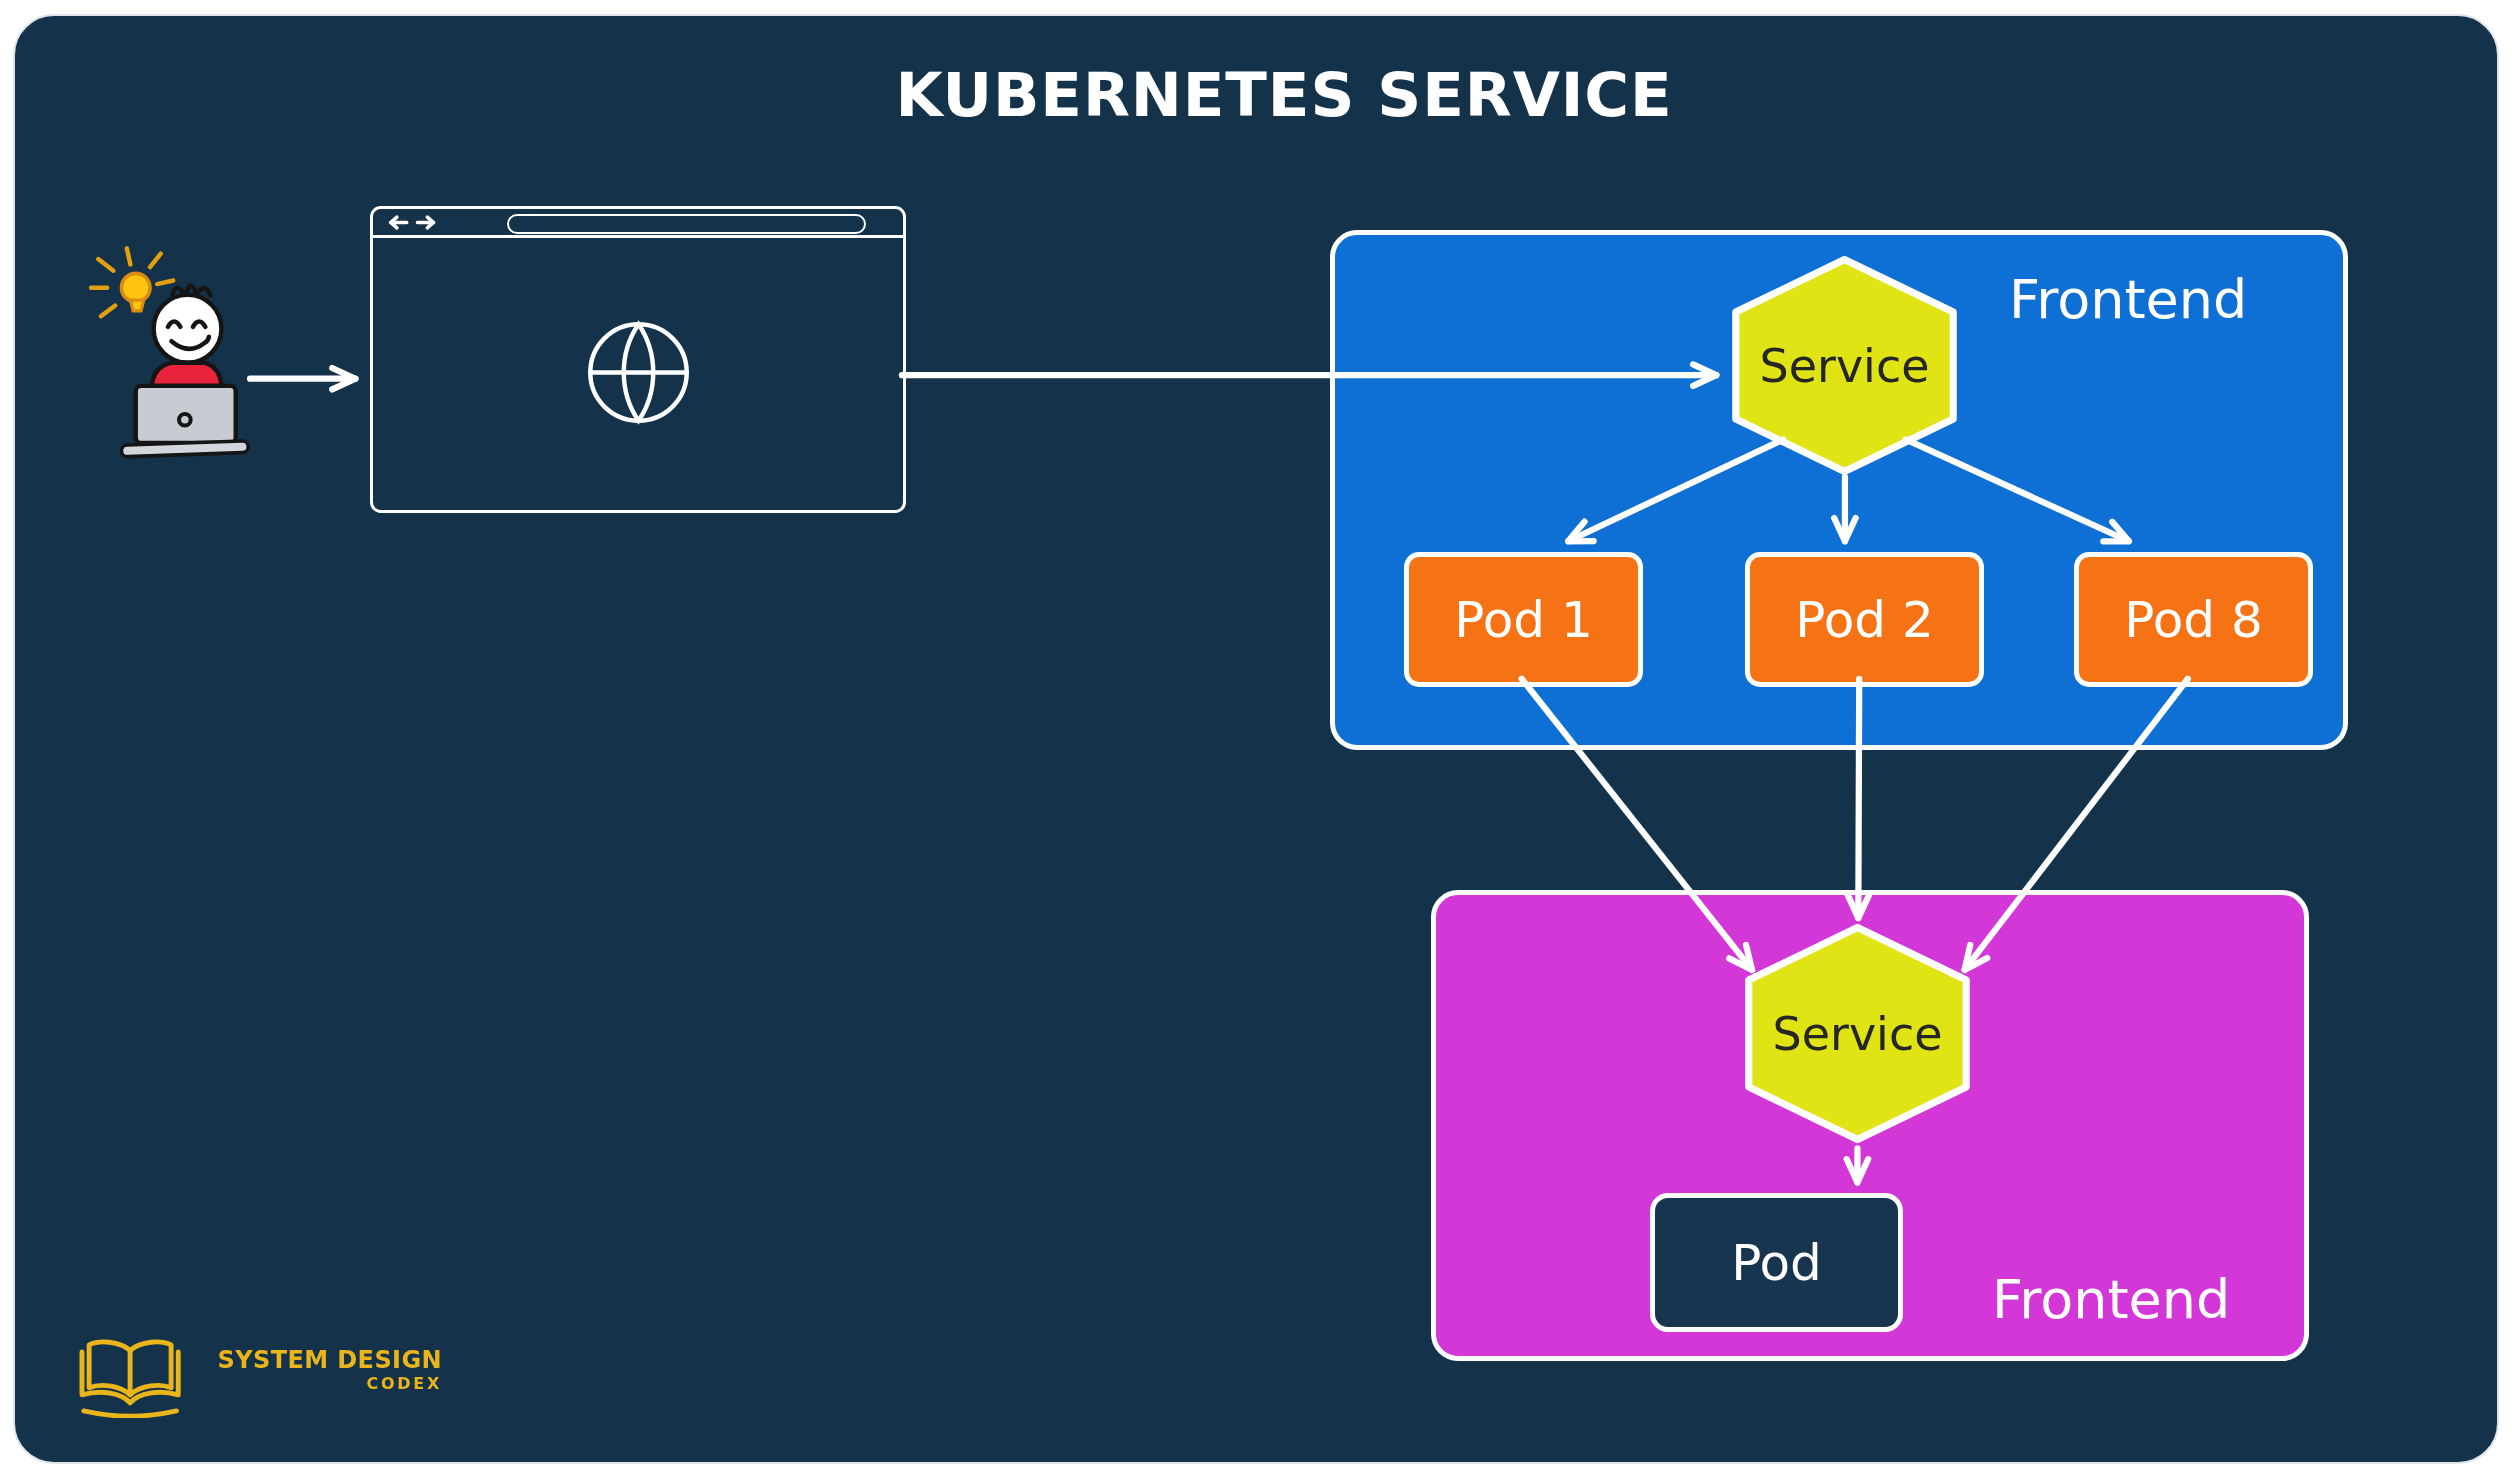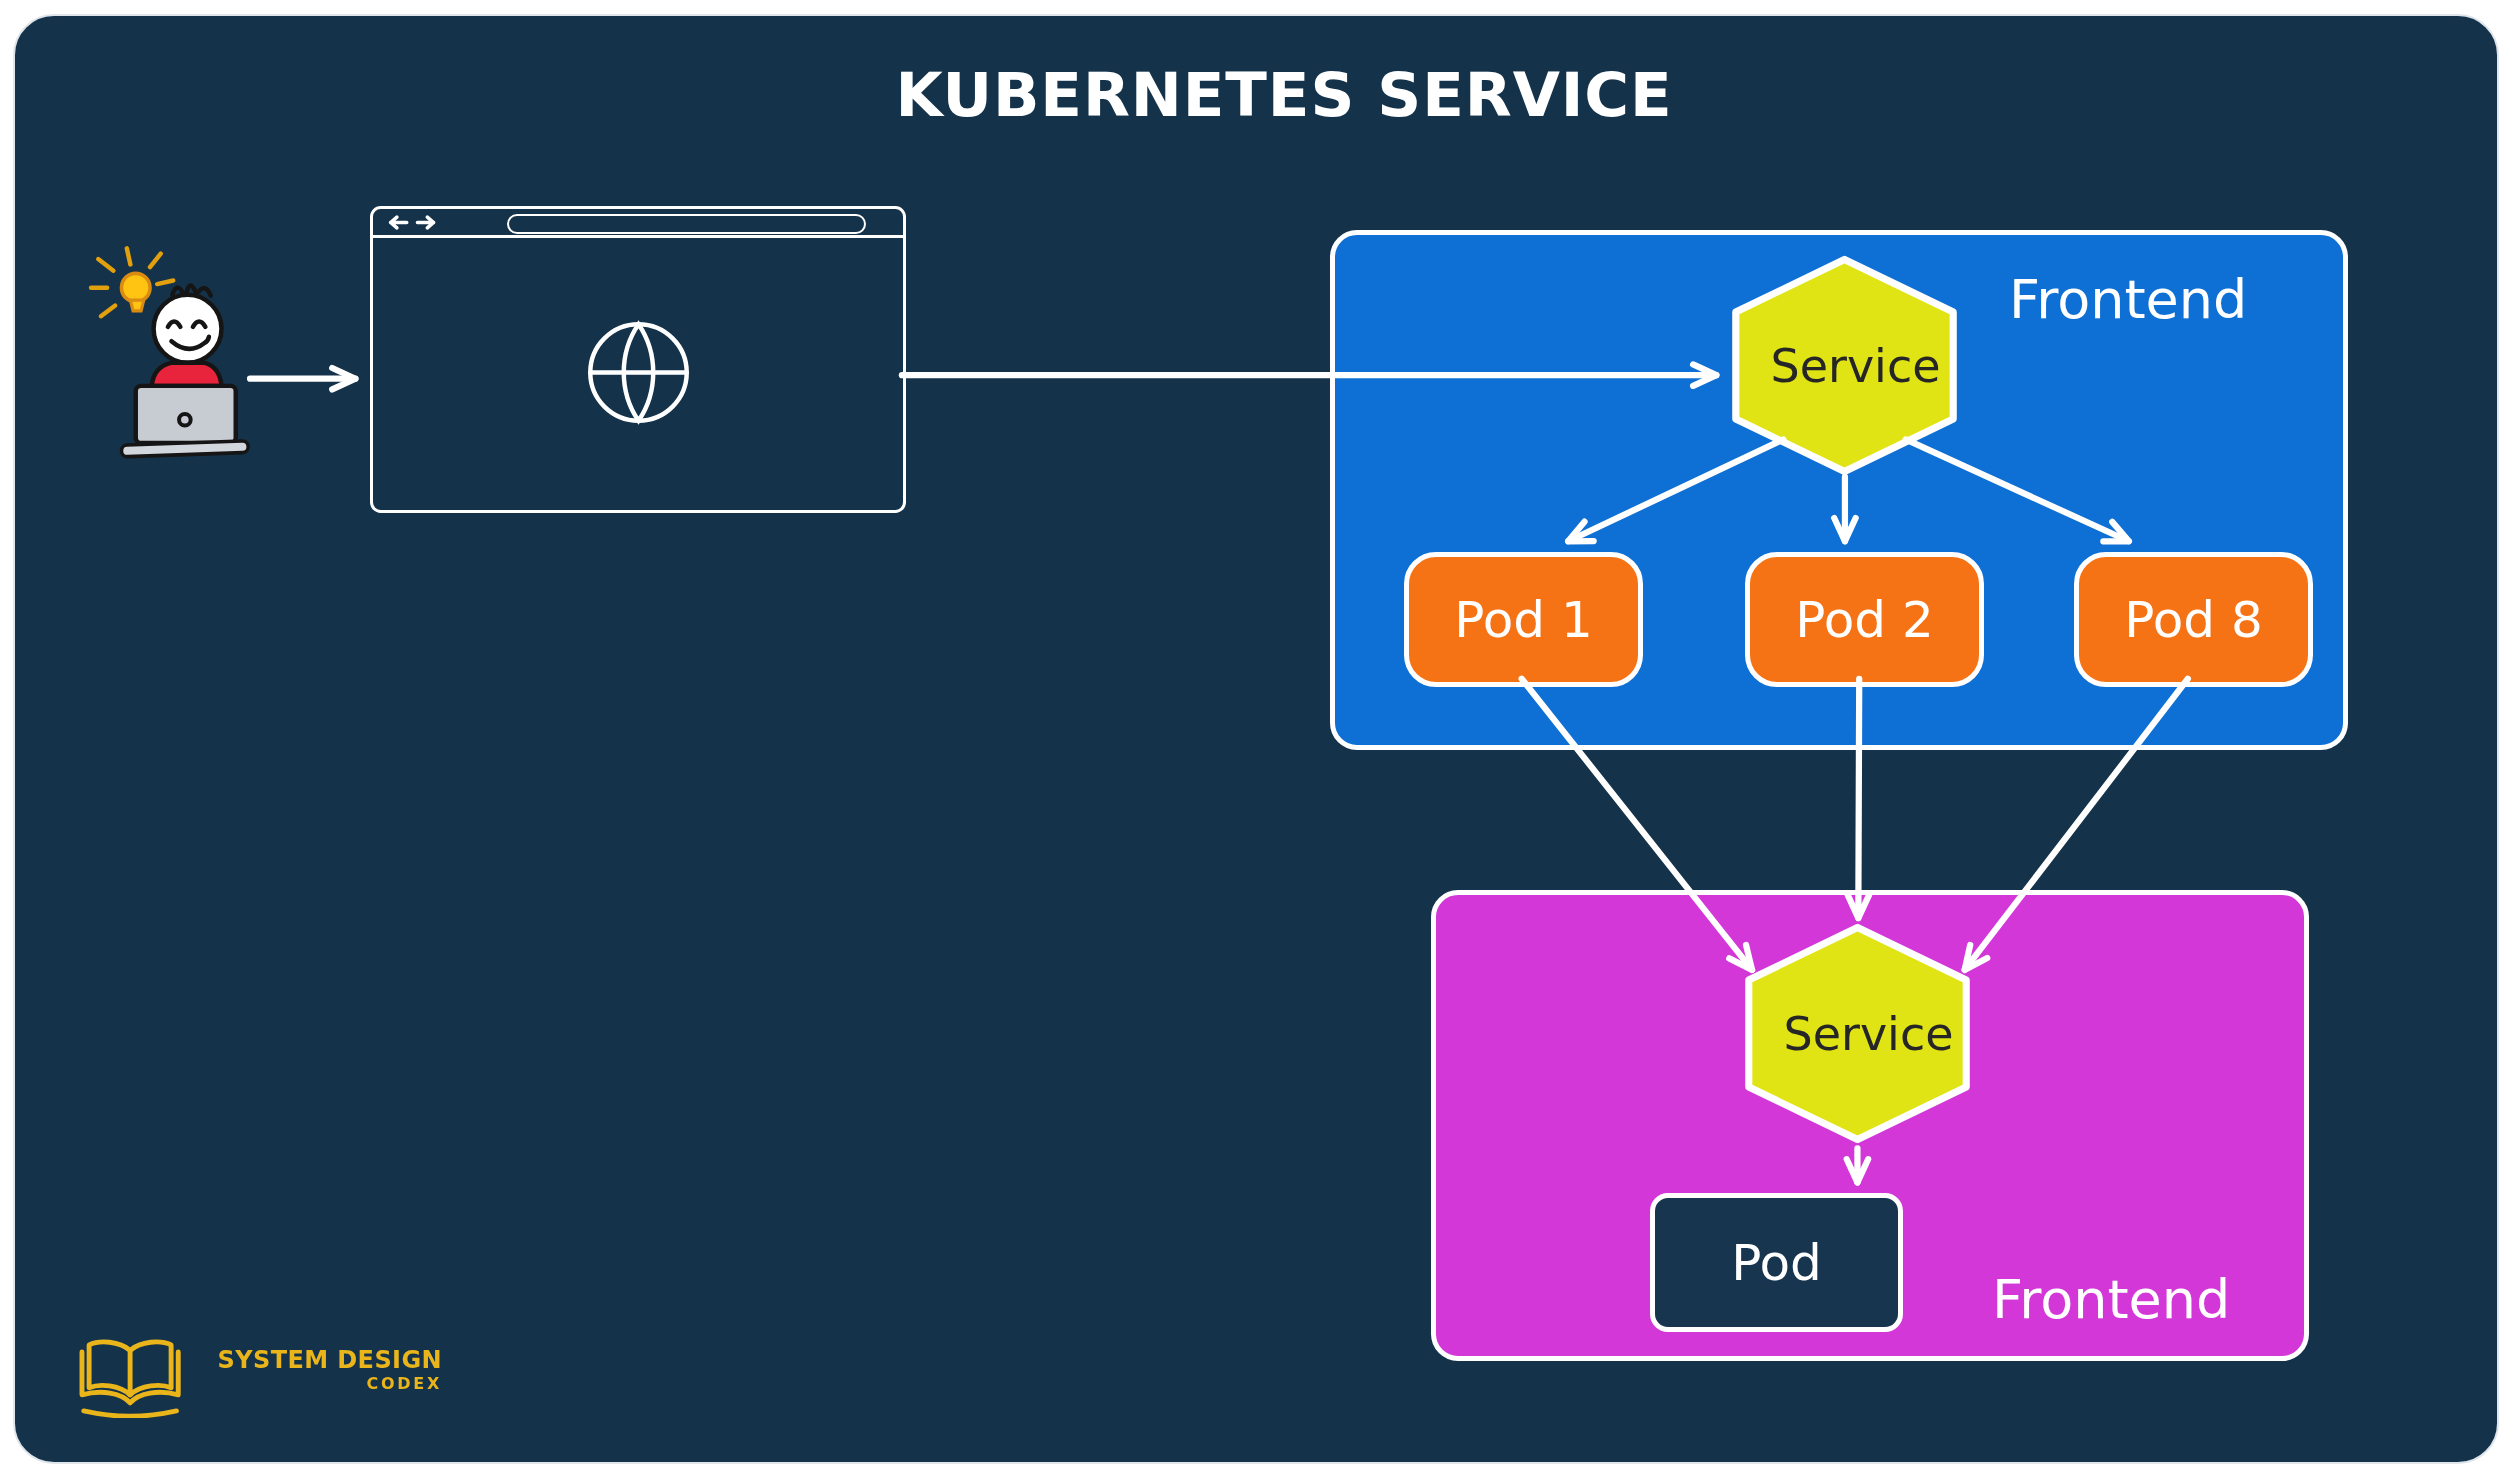--- a/index.html
+++ b/index.html
@@ -19,27 +19,27 @@
   
   .group-box{position:absolute;border:5.4px solid #ffffff;border-radius:27px;}
   .frontend-box{left:1330px;top:230px;width:1008px;height:510px;background:#0E6FD4;}
   .backend-box{left:1431px;top:890px;width:868px;height:461px;background:#D337D8;}
   .group-label{position:absolute;color:#ffffff;font-size:54px;font-weight:500;text-align:left;}
   .frontend-label{left:2009px;top:268px;width:322px;}
   .backend-label{left:1992px;top:1268px;width:304px;}
   
   .hex{position:absolute;width:227px;height:221px;}
   .hex svg{position:absolute;left:0;top:0;}
-  .hex .hex-label{position:absolute;left:11px;top:0;width:100%;height:100%;display:flex;
+  .hex .hex-label{position:absolute;left:0;top:0;width:100%;height:100%;display:flex;
     align-items:center;justify-content:center;color:#262626;font-size:46px;font-weight:500;}
   .hex-frontend{left:1731px;top:255px;}
   .hex-backend{left:1744px;top:923px;}
   
   .pod{position:absolute;display:flex;align-items:center;justify-content:center;
-    border:5.4px solid #ffffff;border-radius:32px;color:#ffffff;font-size:50px;font-weight:500;}
+    border:5.4px solid #ffffff;border-radius:15px;color:#ffffff;font-size:50px;font-weight:500;}
   .pod-orange{background:#F57315;width:229px;height:125px;top:552px;}
   .pod1{left:1404px;} .pod2{left:1745px;} .pod3{left:2074px;}
   .pod-dark{background:#17354E;left:1650px;top:1193px;width:243px;height:129px;border-radius:18px;}
   
   .logo{position:absolute;left:73px;top:1336px;}
   .logo-text{position:absolute;left:188px;top:1347px;width:254px;text-align:right;
     color:#E9B51B;font-weight:800;line-height:1.16;}
   .logo-line1{font-size:24px;letter-spacing:0.4px;}
   .logo-line2{font-size:16px;letter-spacing:2.7px;}
   .overlay{position:absolute;left:0;top:0;width:2512px;height:1479px;pointer-events:none;z-index:5;}

